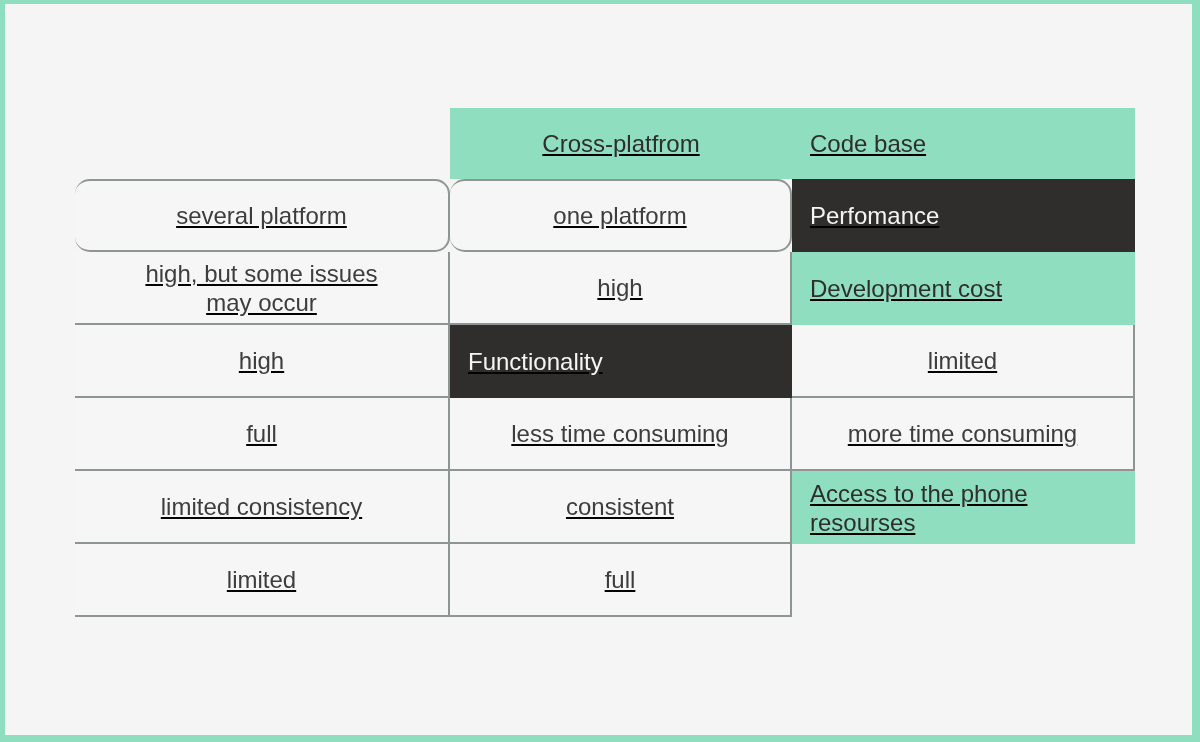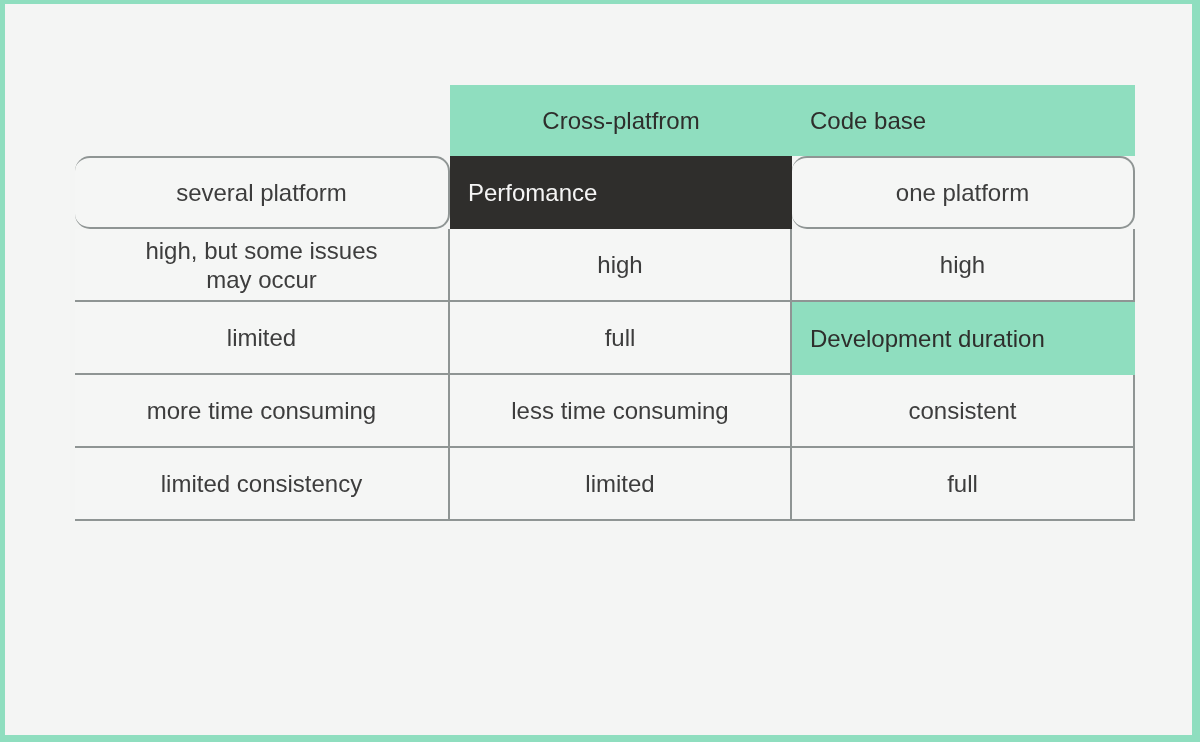--- a/index.html
+++ b/index.html
@@ -18,24 +18,25 @@
     position: absolute;
     left: 5px;
     top: 4px;
     right: 8px;
     bottom: 7px;
     background: var(--page-bg, #f4f5f4);
   }
   .table {
     position: absolute;
     left: 70px;
-    top: 81px;
+    top: 104px;
     display: grid;
     grid-template-columns: 375px 342px 343px;
     grid-template-rows: 71px repeat(7, 73px);
+    text-decoration: underline;
   }
   .cell {
     box-sizing: border-box;
     display: flex;
     align-items: center;
     font-size: 24px;
     line-height: 29px;
   }
   .corner {
     background: transparent;
@@ -73,36 +74,38 @@
 <body>
 
 <div class="page">
   <div class="table">
 
     <div class="cell corner"></div>
     <div class="cell head mint">Cross-platfrom</div>
 
     <div class="cell label mint">Code base</div>
     <div class="cell value top">several platform</div>
+    <div class="cell value top">one platform</div>
+
     <div class="cell label dark">Perfomance</div>
-
-    <div class="cell value top">one platform</div>
     <div class="cell value">high, but some issues
 may occur</div>
     <div class="cell value">high</div>
 
+    <div class="cell label mint">Development cost</div>
     <div class="cell value">high</div>
 
+    <div class="cell label dark">Functionality</div>
     <div class="cell value">limited</div>
     <div class="cell value">full</div>
 
-    <div class="cell label mint">Development duration</div>
+    <div class="cell value">less time consuming</div>
     <div class="cell value">more time consuming</div>
-    <div class="cell value">less time consuming</div>
 
+    <div class="cell value">limited consistency</div>
     <div class="cell value">consistent</div>
-    <div class="cell value">limited consistency</div>
 
+    <div class="cell label mint">Access to the phone resourses</div>
     <div class="cell value">limited</div>
     <div class="cell value">full</div>
 
   </div>
 </div>
 
 </body></html>

